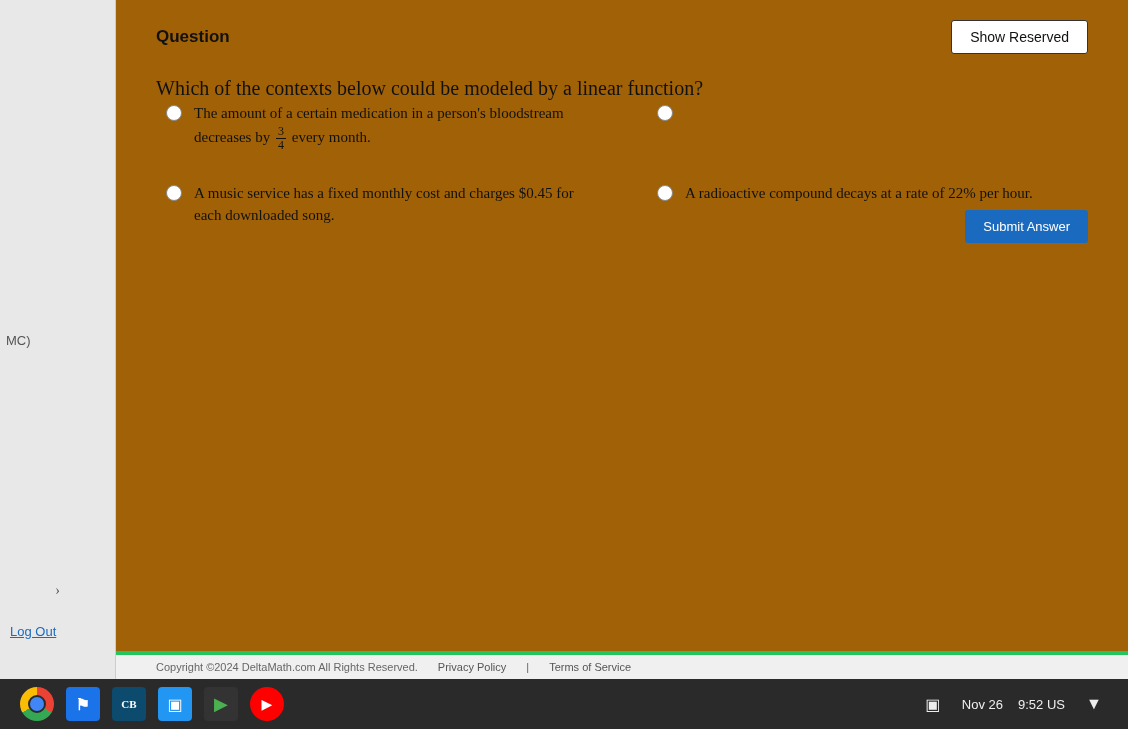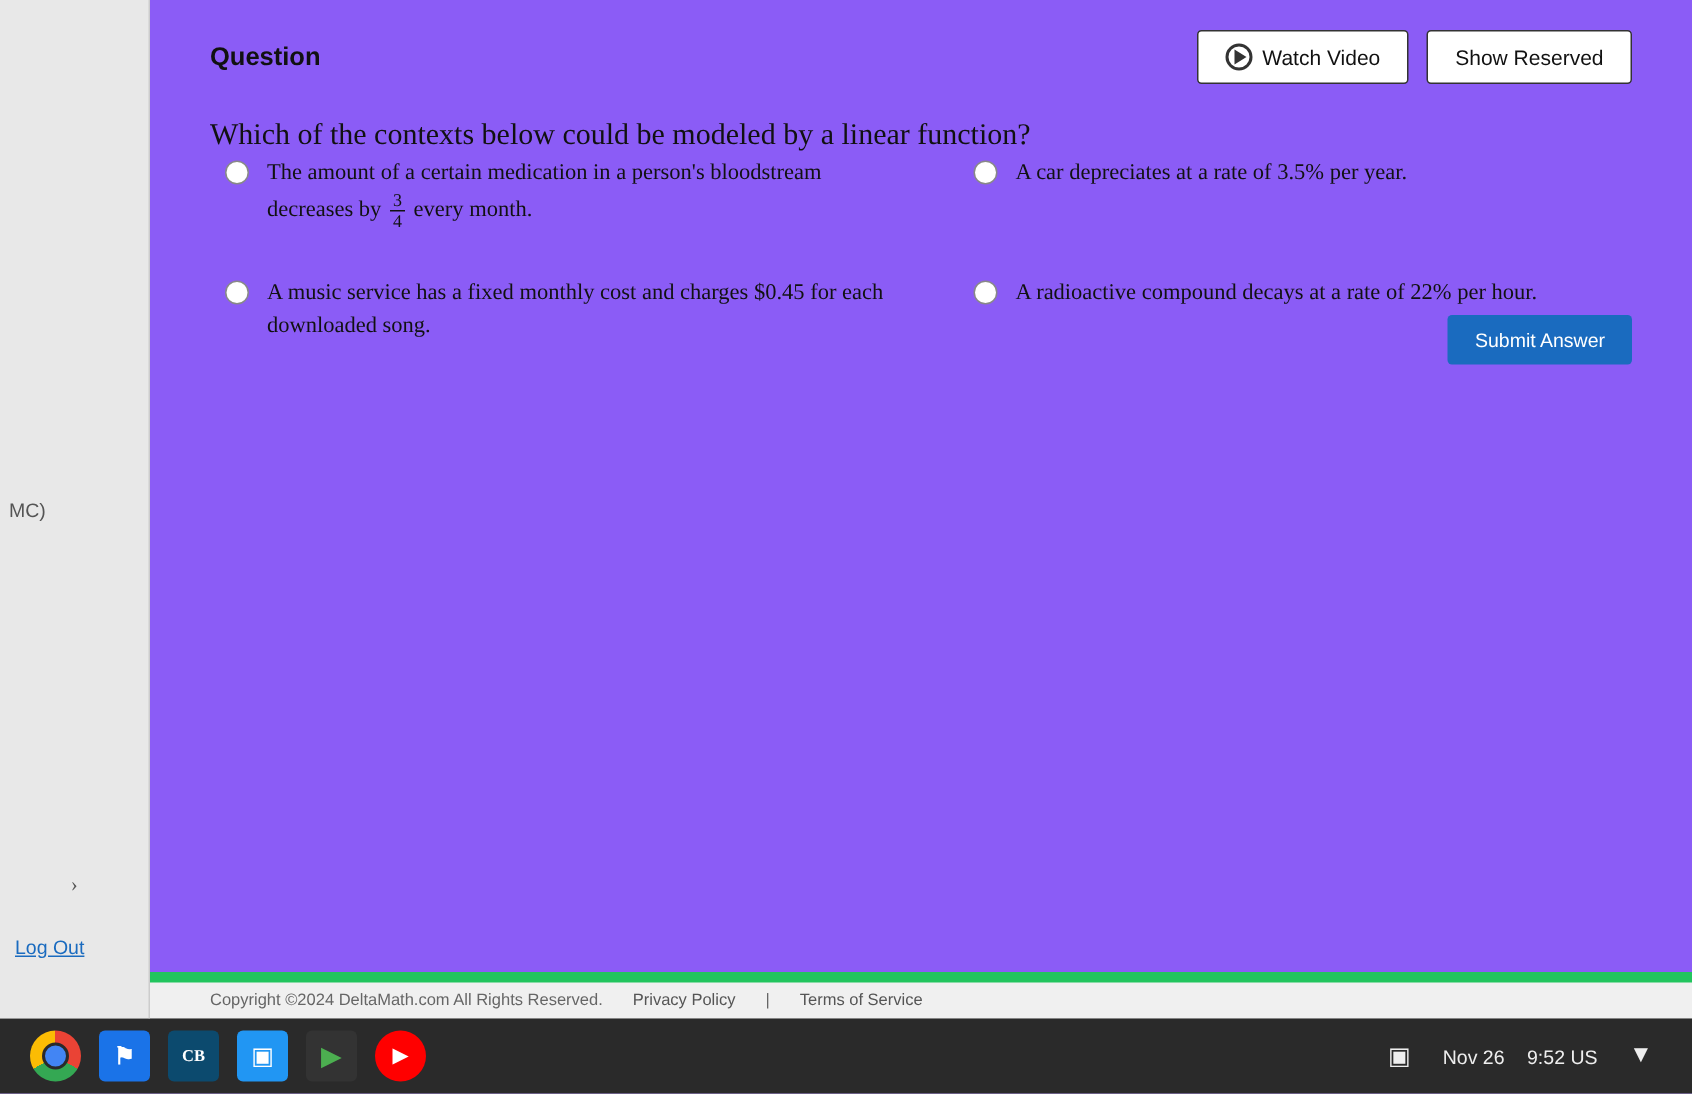--- a/index.html
+++ b/index.html
@@ -13,21 +13,21 @@
       flex-direction: column;
     }
 
     .main-content {
       display: flex;
       flex: 1;
       overflow: hidden;
     }
 
     .sidebar {
-      width: 100px;
+      width: 116px;
       background: #e8e8e8;
       border-right: 1px solid #ccc;
       display: flex;
       flex-direction: column;
       align-items: center;
       padding: 10px 0;
       position: relative;
     }
 
     .sidebar-mc-label {
@@ -63,21 +63,21 @@
     }
 
     .content-area {
       flex: 1;
       background: #f0f0f0;
       display: flex;
       flex-direction: column;
     }
 
     .question-panel {
-      background: #8b5cf6;
+      background: #a16207;
       margin: 0;
       padding: 20px 40px 30px 40px;
       flex: 1;
       position: relative;
     }
 
     .question-header {
       display: flex;
       justify-content: space-between;
       align-items: center;
@@ -210,21 +210,21 @@
       font-size: 12px;
       vertical-align: middle;
       margin: 0 2px;
       line-height: 1.1;
     }
     .fraction .num { border-bottom: 1px solid #111; padding: 0 2px; }
     .fraction .den { padding: 0 2px; }
 
     .footer-bar {
       background: #f0f0f0;
-      border-top: 7px solid #22c55e;
+      border-top: 4px solid #22c55e;
       padding: 6px 40px;
       display: flex;
       align-items: center;
       gap: 20px;
     }
 
     .footer-copyright {
       font-size: 11px;
       color: #666;
       font-family: Arial, sans-serif;
@@ -307,26 +307,20 @@
     <span class="sidebar-chevron">›</span>
     <span class="sidebar-logout">Log Out</span>
   </div>
 
   <div class="content-area">
     <div class="question-panel">
 
       <div class="question-header">
         <span class="question-label">Question</span>
         <div class="header-buttons">
-          <button class="btn-watch-video">
-            <span class="play-circle">
-              <span class="play-triangle"></span>
-            </span>
-            <span>Watch Video</span>
-          </button>
           <button class="btn-show-examples">Show Reserved</button>
         </div>
       </div>
 
       <p class="question-text">Which of the contexts below could be modeled by a linear function?</p>
 
 
       <button class="submit-btn">Submit Answer</button>
 
       <div class="options-grid">
@@ -336,21 +330,20 @@
           <span class="option-text">
             The amount of a certain medication in a person's bloodstream decreases by <span class="fraction">
                 <span class="num">3</span>
                 <span class="den">4</span>
               </span> every month.
           </span>
         </div>
 
         <div class="option-item">
           <span class="radio-circle"></span>
-          <span class="option-text">A car depreciates at a rate of 3.5% per year.</span>
         </div>
 
         <div class="option-item">
           <span class="radio-circle"></span>
           <span class="option-text">A music service has a fixed monthly cost and charges $0.45 for each downloaded song.</span>
         </div>
 
         <div class="option-item">
           <span class="radio-circle"></span>
           <span class="option-text">A radioactive compound decays at a rate of 22% per hour.</span>

